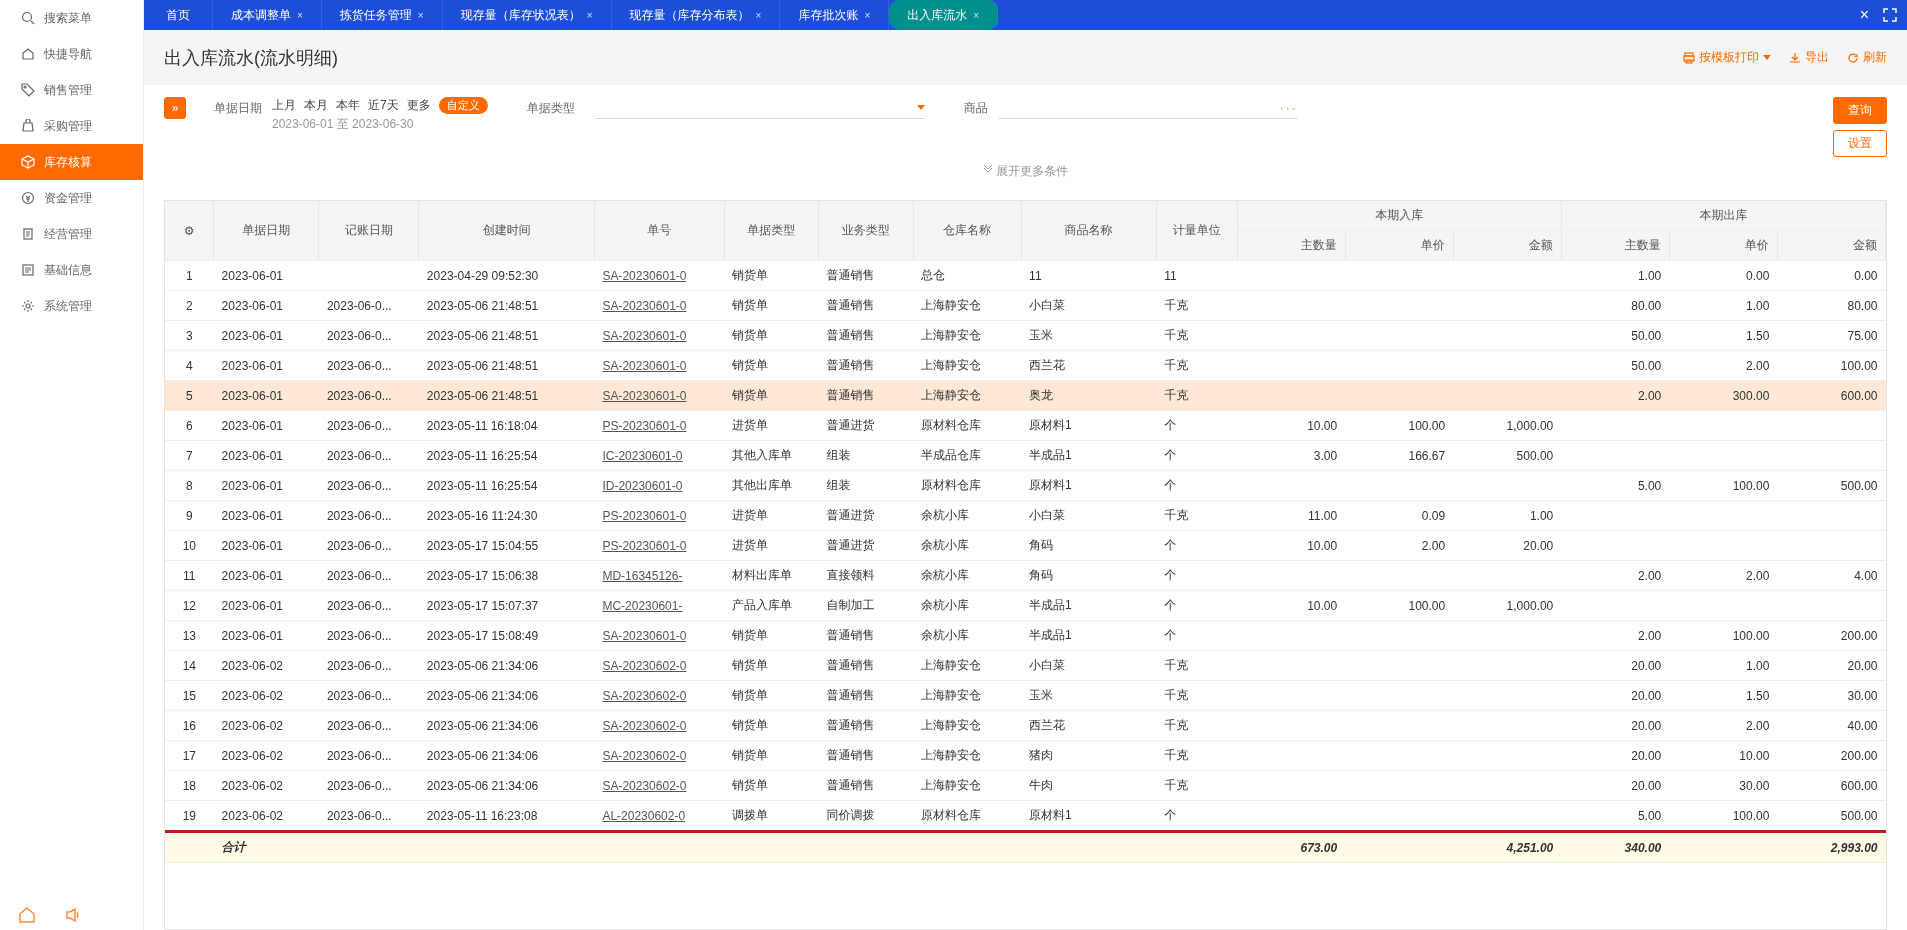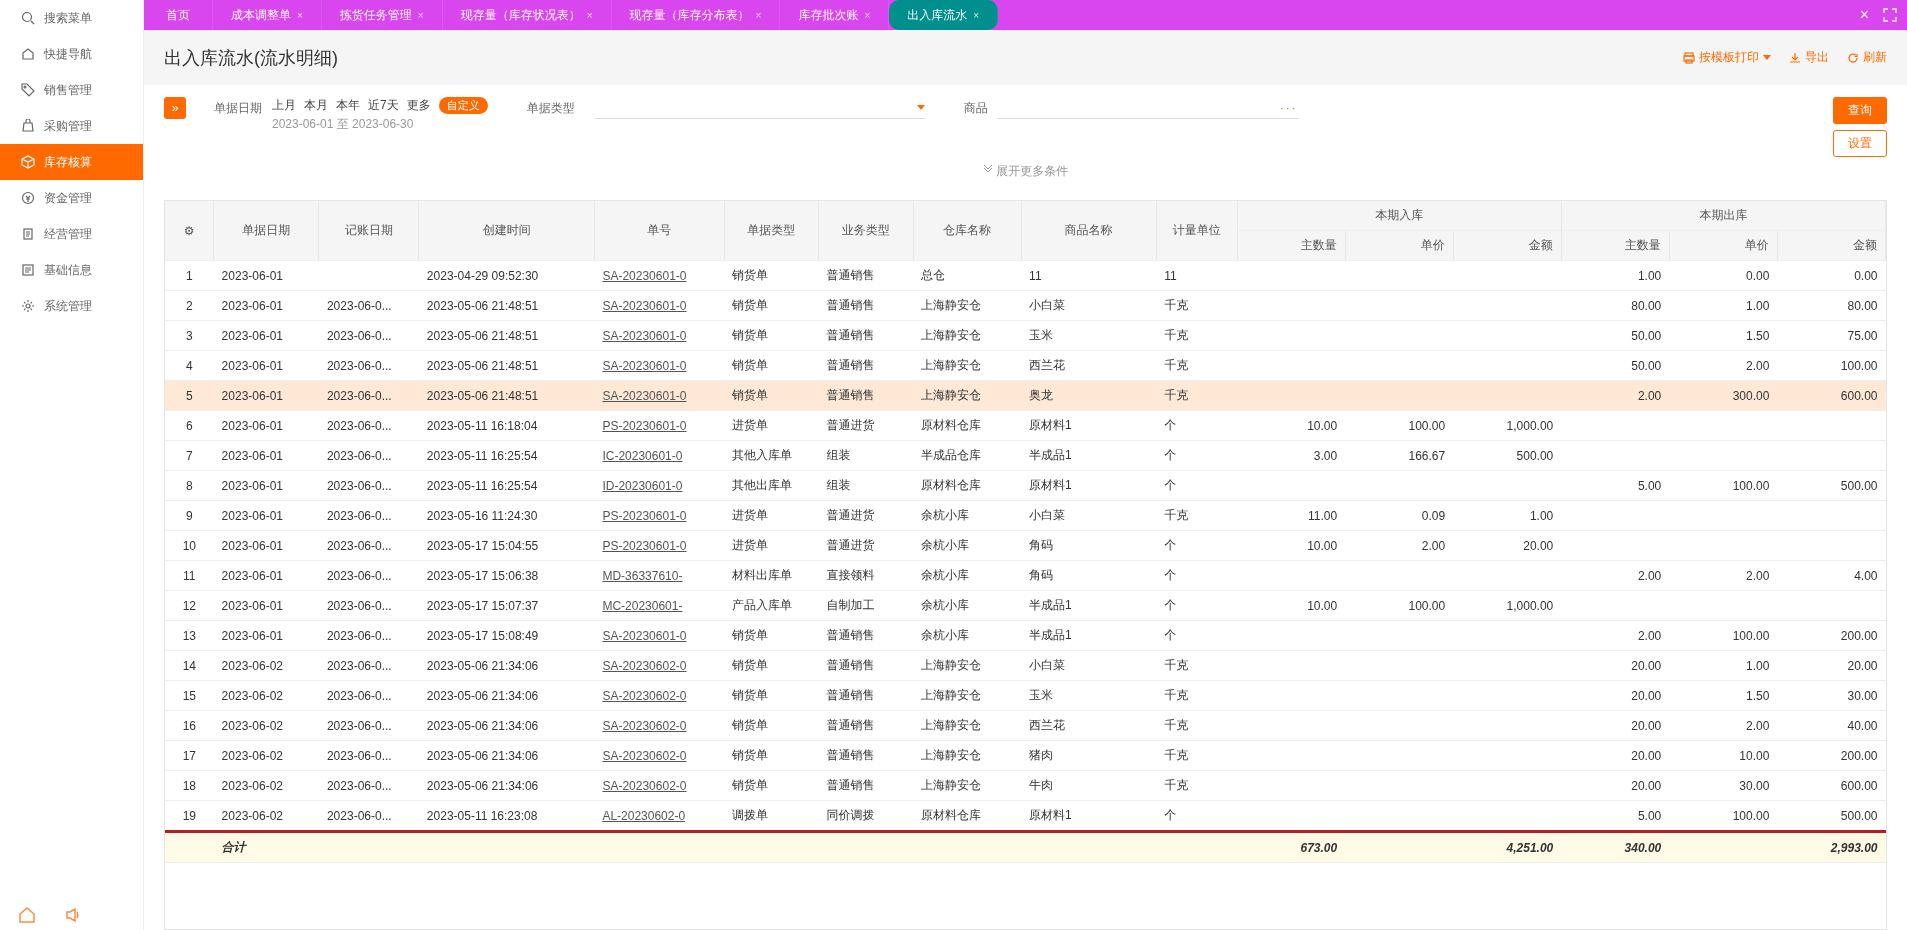--- a/index.html
+++ b/index.html
@@ -3,21 +3,21 @@
 <meta charset="utf-8">
 <style>
 * { margin: 0; padding: 0; box-sizing: border-box; }
 body { font-family: "Microsoft YaHei", Arial, sans-serif; font-size: 12px; color: #333; background: #fff; overflow: hidden; }
 .app { display: flex; height: 100vh; }
 .sidebar { width: 144px; background: #fff; border-right: 1px solid #eee; flex-shrink: 0; }
 .sidebar-item { height: 36px; display: flex; align-items: center; padding: 0 20px; gap: 8px; cursor: pointer; color: #666; }
 .sidebar-item.active { background: #ff6a00; color: #fff; }
 .sidebar-item .icon { width: 16px; height: 16px; display: inline-flex; align-items: center; justify-content: center; }
 .main { flex: 1; display: flex; flex-direction: column; min-width: 0; }
-.tabbar { height: 30px; background: #d946ef; display: flex; align-items: stretch; }
+.tabbar { height: 30px; background: #1d4ed8; display: flex; align-items: stretch; }
 .tab { padding: 12px 18px; color: #fff; display: flex; align-items: center; gap: 6px; cursor: pointer; font-size: 12px; border-right: 1px solid rgba(255,255,255,0.1); }
 .tab.active { background: #008f8c; border-radius: 10px; }
 .tab.home { padding: 0 22px; }
 .tab .close { font-size: 10px; opacity: 0.8; }
 .tabbar-right { margin-left: auto; display: flex; align-items: center; padding: 0 10px; color: #fff; gap: 14px; }
 .page-header { height: 55px; background: #f5f5f5; display: flex; align-items: center; padding: 0 20px; }
 .page-title { font-size: 18px; color: #333; font-weight: normal; }
 .page-actions { margin-left: auto; display: flex; align-items: center; gap: 18px; color: #ff6a00; font-size: 12px; }
 .page-actions span { display: inline-flex; align-items: center; gap: 4px; cursor: pointer; }
 .filter-bar { background: #fff; padding: 12px 20px 0; display: flex; align-items: flex-start; gap: 28px; position: relative; }
@@ -470,21 +470,21 @@
                 <td class="num">20.00</td>
                 <td class="num"></td>
                 <td class="num"></td>
                 <td class="num"></td>
               </tr>
               <tr>
                 <td class="idx">11</td>
                 <td>2023-06-01</td>
                 <td>2023-06-0...</td>
                 <td>2023-05-17 15:06:38</td>
-                <td><span class="link">MD-36337610-</span></td>
+                <td><span class="link">MD-16345126-</span></td>
                 <td>材料出库单</td>
                 <td>直接领料</td>
                 <td>余杭小库</td>
                 <td>角码</td>
                 <td>个</td>
                 <td class="num"></td>
                 <td class="num"></td>
                 <td class="num"></td>
                 <td class="num">2.00</td>
                 <td class="num">2.00</td>

